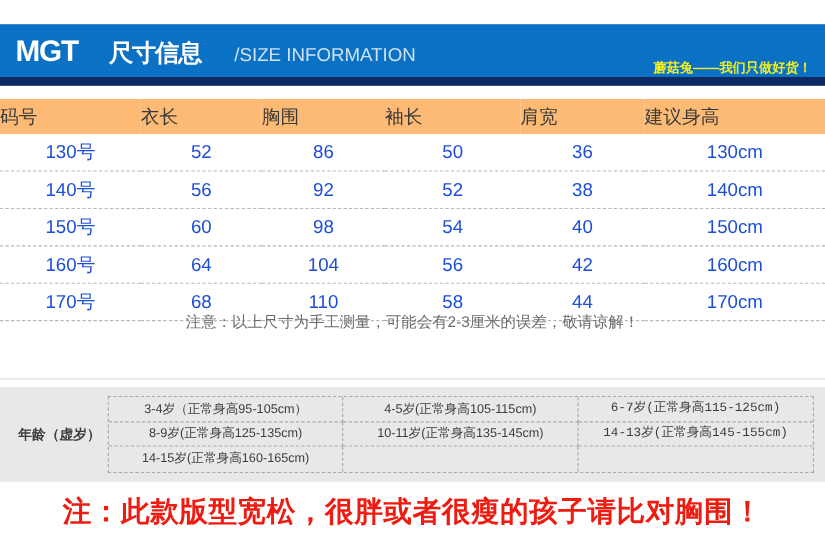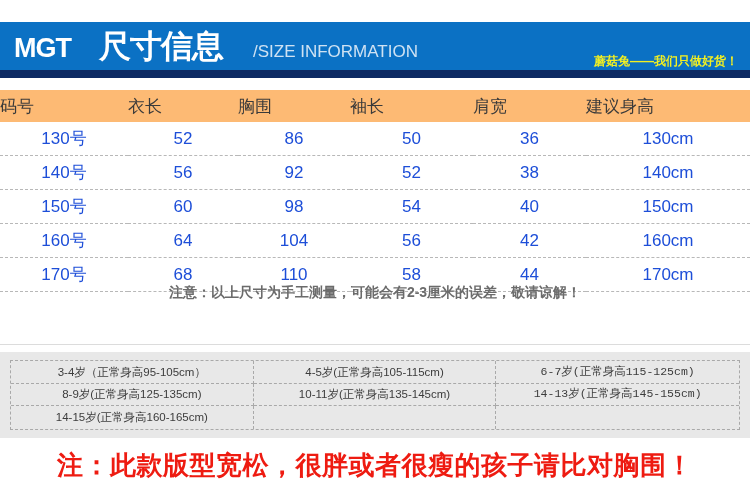--- a/index.html
+++ b/index.html
@@ -49,21 +49,21 @@
   }
   .brand-mgt {
     color: #ffffff;
     font-size: 27px;
     font-weight: bold;
     letter-spacing: -1px;
     line-height: 1;
   }
   .brand-cn {
     color: #ffffff;
-    font-size: 32px;
+    font-size: 22px;
     font-weight: bold;
     line-height: 1;
     letter-spacing: -1px;
   }
   .brand-en {
     color: #cfe2f3;
     font-size: 17px;
     font-weight: normal;
     line-height: 1;
     margin-left: 2px;
@@ -120,21 +120,21 @@
   .col-height { width: 164px; }
 
   .measure-note {
     position: absolute;
     top: 284px;
     left: 0;
     width: 750px;
     text-align: center;
     font-size: 14px;
     color: #6b6b6b;
-    font-weight: bold;
+    font-weight: normal;
   }
 
   .thin-divider {
     position: absolute;
     top: 344px;
     left: 0;
     width: 750px;
     height: 1px;
     background: #dcdcdc;
   }
@@ -271,20 +271,21 @@
     </tr>
   </tbody>
 </table>
 
 <div class="measure-note">注意：以上尺寸为手工测量，可能会有2-3厘米的误差，敬请谅解！</div>
 
 <div class="thin-divider"></div>
 
 <div class="age-block">
   <div class="age-inner">
+    <div class="age-label">年龄（虚岁）</div>
     <div class="age-grid">
       <div class="age-cell">3-4岁（正常身高95-105cm）</div>
       <div class="age-cell">4-5岁(正常身高105-115cm)</div>
       <div class="age-cell no-right">6-7岁(正常身高115-125cm)</div>
       <div class="age-cell">8-9岁(正常身高125-135cm)</div>
       <div class="age-cell">10-11岁(正常身高135-145cm)</div>
       <div class="age-cell no-right">14-13岁(正常身高145-155cm)</div>
       <div class="age-cell no-bottom">14-15岁(正常身高160-165cm)</div>
       <div class="age-cell no-bottom empty"></div>
       <div class="age-cell no-right no-bottom empty"></div>

